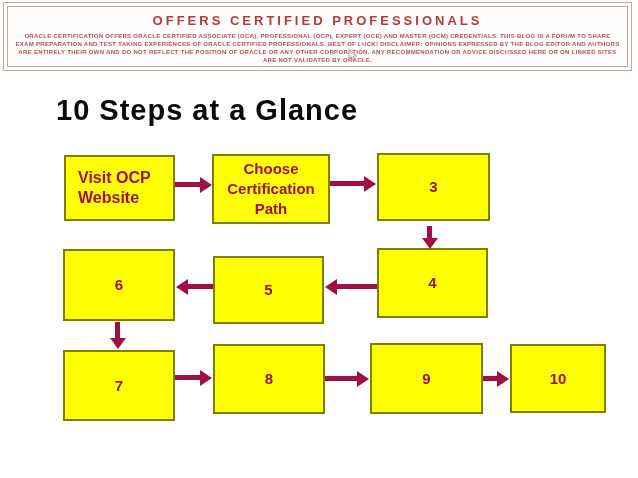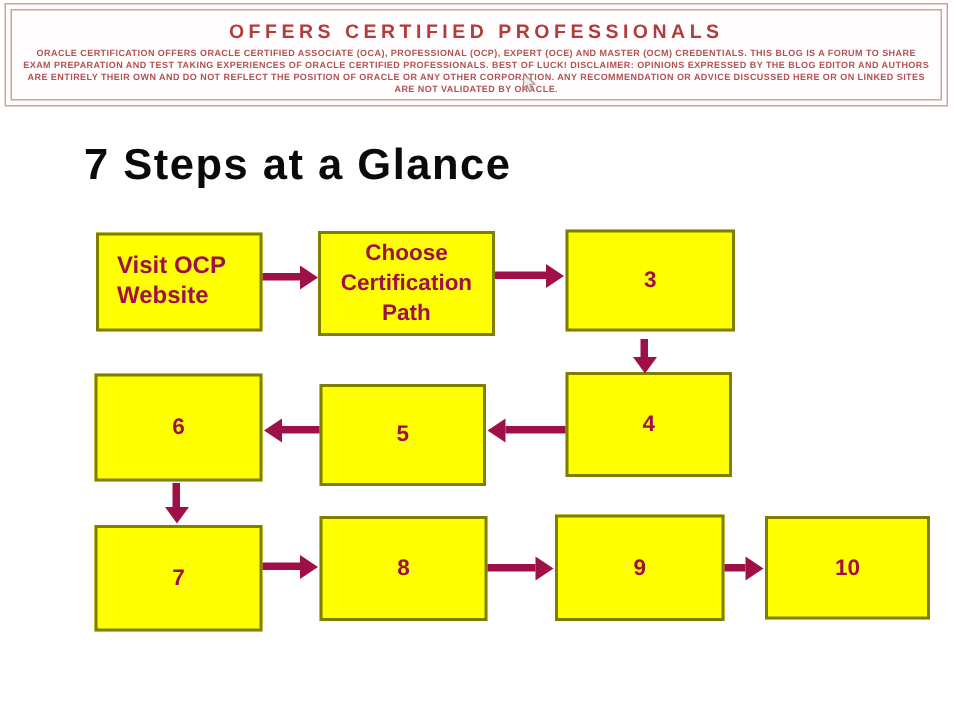--- a/index.html
+++ b/index.html
@@ -81,21 +81,21 @@
   .b1  { left: 64px;  top: 155px; width: 111px; height: 66px;
          justify-content: flex-start; text-align: left; padding-left: 12px; font-size: 16px; }
   .b2  { left: 212px; top: 154px; width: 118px; height: 70px; padding: 0 8px; }
   .b3  { left: 377px; top: 153px; width: 113px; height: 68px; }
   .b6  { left: 63px;  top: 249px; width: 112px; height: 72px; }
   .b5  { left: 213px; top: 256px; width: 111px; height: 68px; }
   .b4  { left: 377px; top: 248px; width: 111px; height: 70px; }
   .b7  { left: 63px;  top: 350px; width: 112px; height: 71px; }
   .b8  { left: 213px; top: 344px; width: 112px; height: 70px; }
   .b9  { left: 370px; top: 343px; width: 113px; height: 71px; }
-  .b10 { left: 510px; top: 344px; width: 110px; height: 69px; }
+  .b10 { left: 510px; top: 344px; width: 96px; height: 69px; }
 
   
   .arr { position: absolute; background: #a01048; }
   .arr.right::after {
     content: ""; position: absolute; left: 100%; top: 50%;
     margin-top: -8px; width: 0; height: 0;
     border-top: 8px solid transparent; border-bottom: 8px solid transparent;
     border-left: 12px solid #a01048;
   }
   .arr.left::before {
@@ -134,21 +134,21 @@
         <div>ARE ENTIRELY THEIR OWN AND DO NOT REFLECT THE POSITION OF ORACLE OR ANY OTHER CORPORATION. ANY RECOMMENDATION OR ADVICE DISCUSSED HERE OR ON LINKED SITES</div>
         <div>ARE NOT VALIDATED BY ORACLE.</div>
       </div>
     </div>
   </div>
 
   <svg class="cursor-icon" viewBox="0 0 10 13">
     <path d="M1,0 L1,10 L3.4,7.8 L5,12 L6.8,11.2 L5.2,7.2 L8.6,7 Z" fill="#f2e9e8" stroke="#9b807b" stroke-width="0.8"></path>
   </svg>
 
-  <div class="slide-title">7 Steps at a Glance</div>
+  <div class="slide-title">10 Steps at a Glance</div>
 
   <div class="fbox b1">Visit OCP Website</div>
   <div class="fbox b2">Choose Certification Path</div>
   <div class="fbox b3">3</div>
   <div class="fbox b4">4</div>
   <div class="fbox b5">5</div>
   <div class="fbox b6">6</div>
   <div class="fbox b7">7</div>
   <div class="fbox b8">8</div>
   <div class="fbox b9">9</div>

